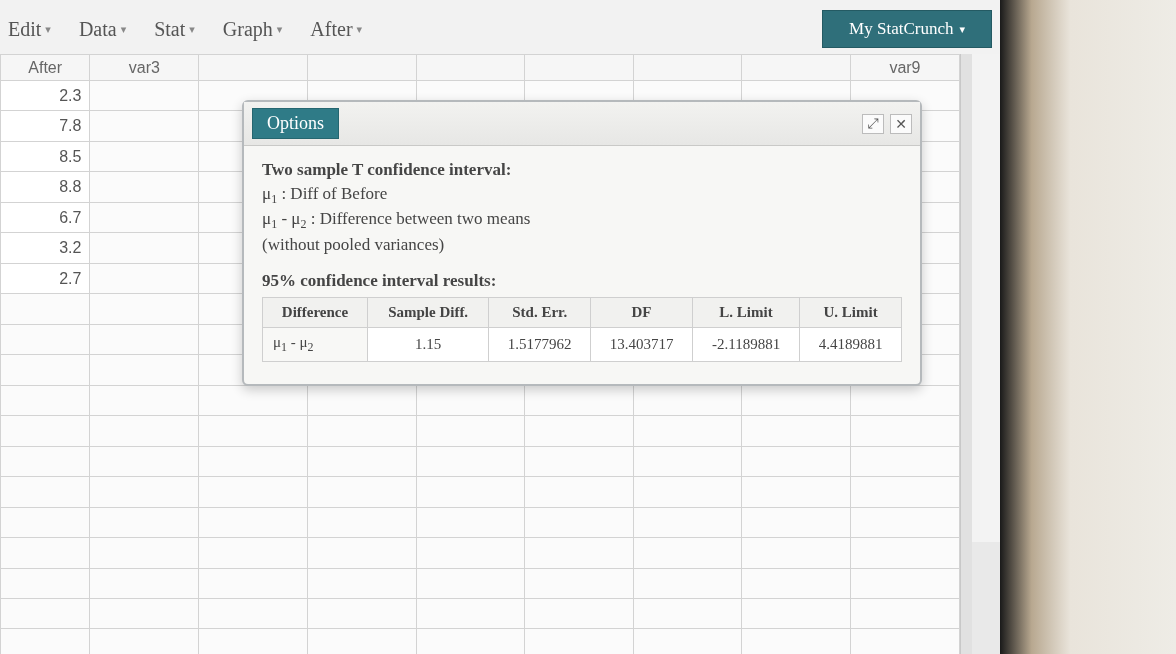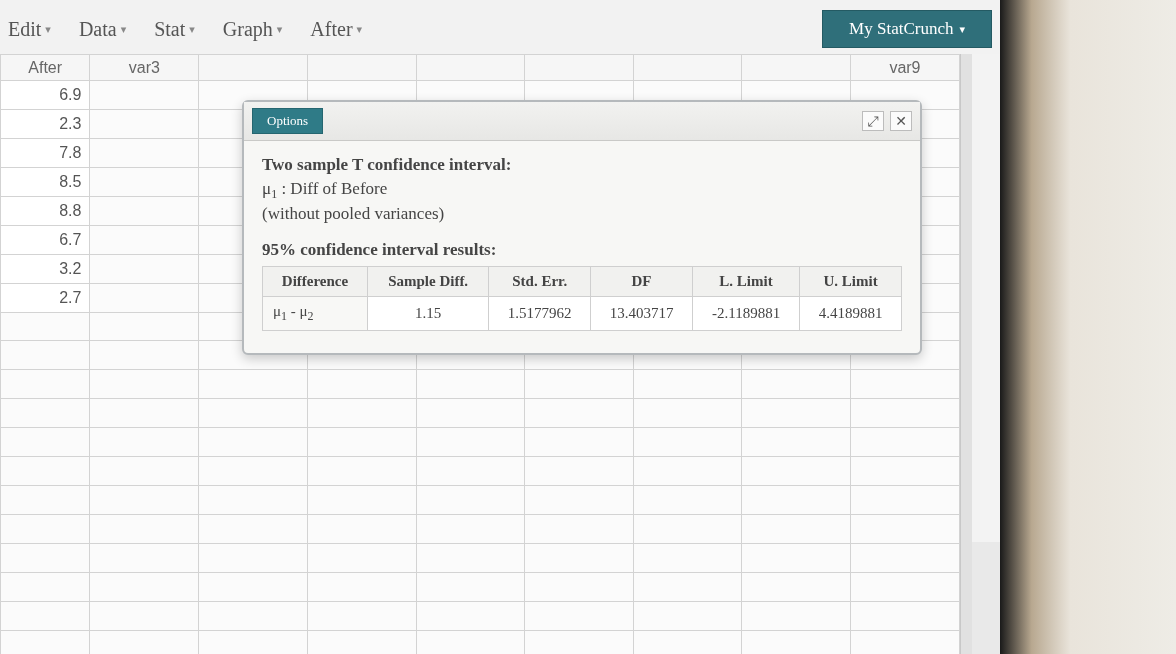--- a/index.html
+++ b/index.html
@@ -89,21 +89,21 @@
     display: flex;
     align-items: center;
     padding: 6px 8px;
     background: linear-gradient(#f2f2f0,#e7e7e5);
     border-bottom: 1px solid #c9c9c7;
   }
   .options-btn {
     background: #2f7b87;
     color: #fff;
     padding: 4px 14px;
-    font-size: 13px;
+    font-size: 18px;
     border: 1px solid #256670;
     cursor: pointer;
   }
   .win-controls {
     margin-left: auto;
     display: flex;
     gap: 6px;
   }
   .win-ctrl {
     width: 22px; height: 20px;
@@ -193,31 +193,20 @@
             <th style="width: 110px;"></th>
             <th style="width: 110px;"></th>
             <th style="width: 110px;"></th>
             <th style="width: 110px;"></th>
             <th style="width: 110px;"></th>
             <th style="width: 110px;">var9</th>
           </tr>
       </thead>
       <tbody id="sheet-body">
           <tr>
-            <td class="datacell">6.9</td>
-            <td class="blank"></td>
-            <td class="blank"></td>
-            <td class="blank"></td>
-            <td class="blank"></td>
-            <td class="blank"></td>
-            <td class="blank"></td>
-            <td class="blank"></td>
-            <td class="blank"></td>
-          </tr>
-          <tr>
             <td class="datacell">2.3</td>
             <td class="blank"></td>
             <td class="blank"></td>
             <td class="blank"></td>
             <td class="blank"></td>
             <td class="blank"></td>
             <td class="blank"></td>
             <td class="blank"></td>
             <td class="blank"></td>
           </tr>
@@ -431,20 +420,23 @@
       </div>
       <div class="win-controls">
         <div class="win-ctrl">⤢</div>
         <div class="win-ctrl">✕</div>
       </div>
     </div>
     <div class="results-body">
       <div class="headline">Two sample T confidence interval:</div>
       <div class="line">
         <span>μ</span><span class="sub">1</span><span> : Diff of Before</span>
+      </div>
+      <div class="line">
+        <span>μ</span><span class="sub">1</span><span> - μ</span><span class="sub">2</span><span> : Difference between two means</span>
       </div>
       <div class="line">(without pooled variances)</div>
 
       <div class="ci-heading">95% confidence interval results:</div>
 
       <table class="results">
         <thead>
           <tr id="res-header-row">
               <th>Difference</th>
               <th>Sample Diff.</th>

